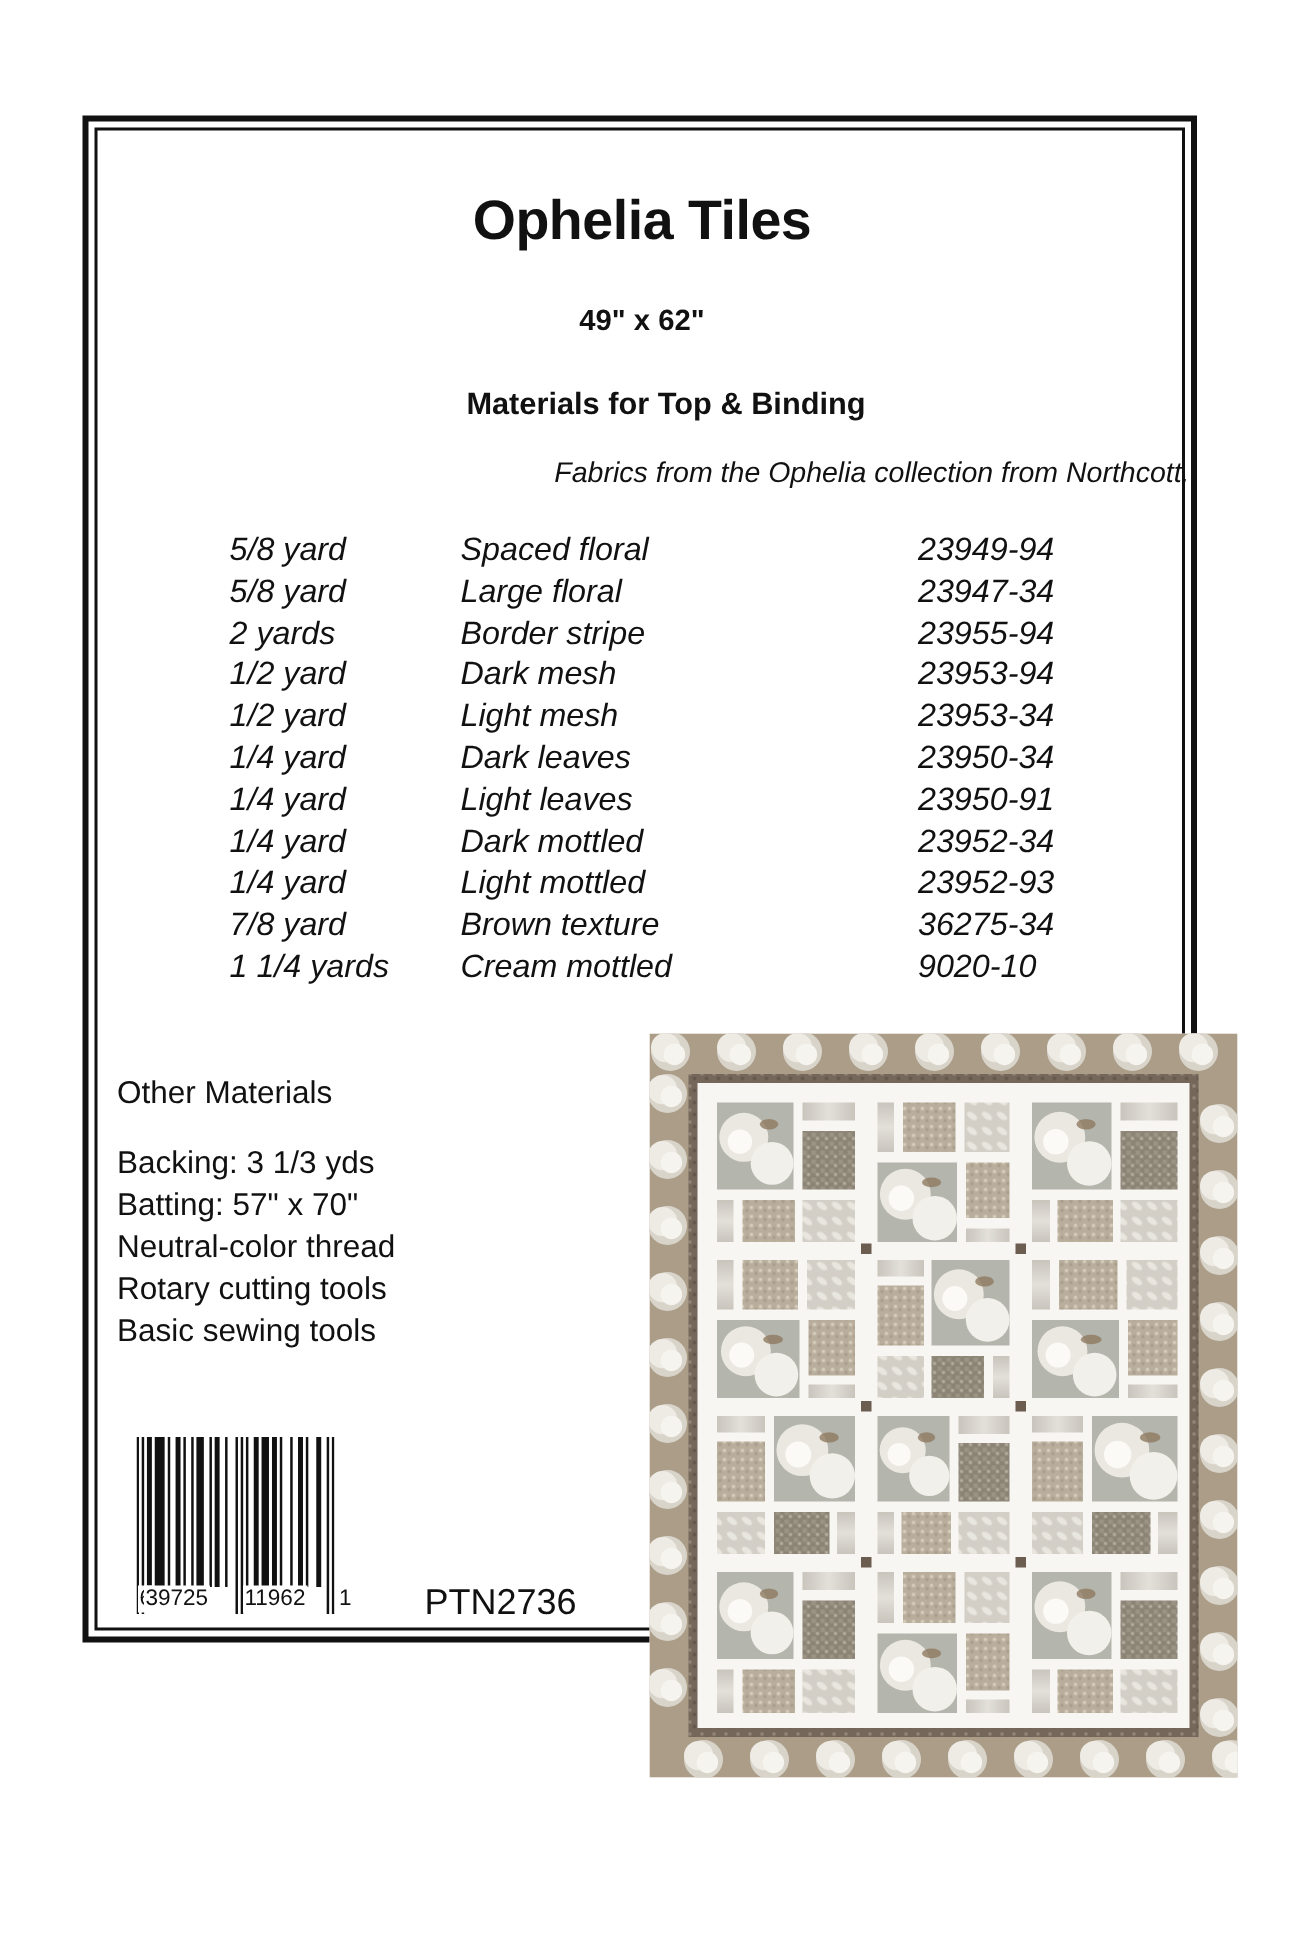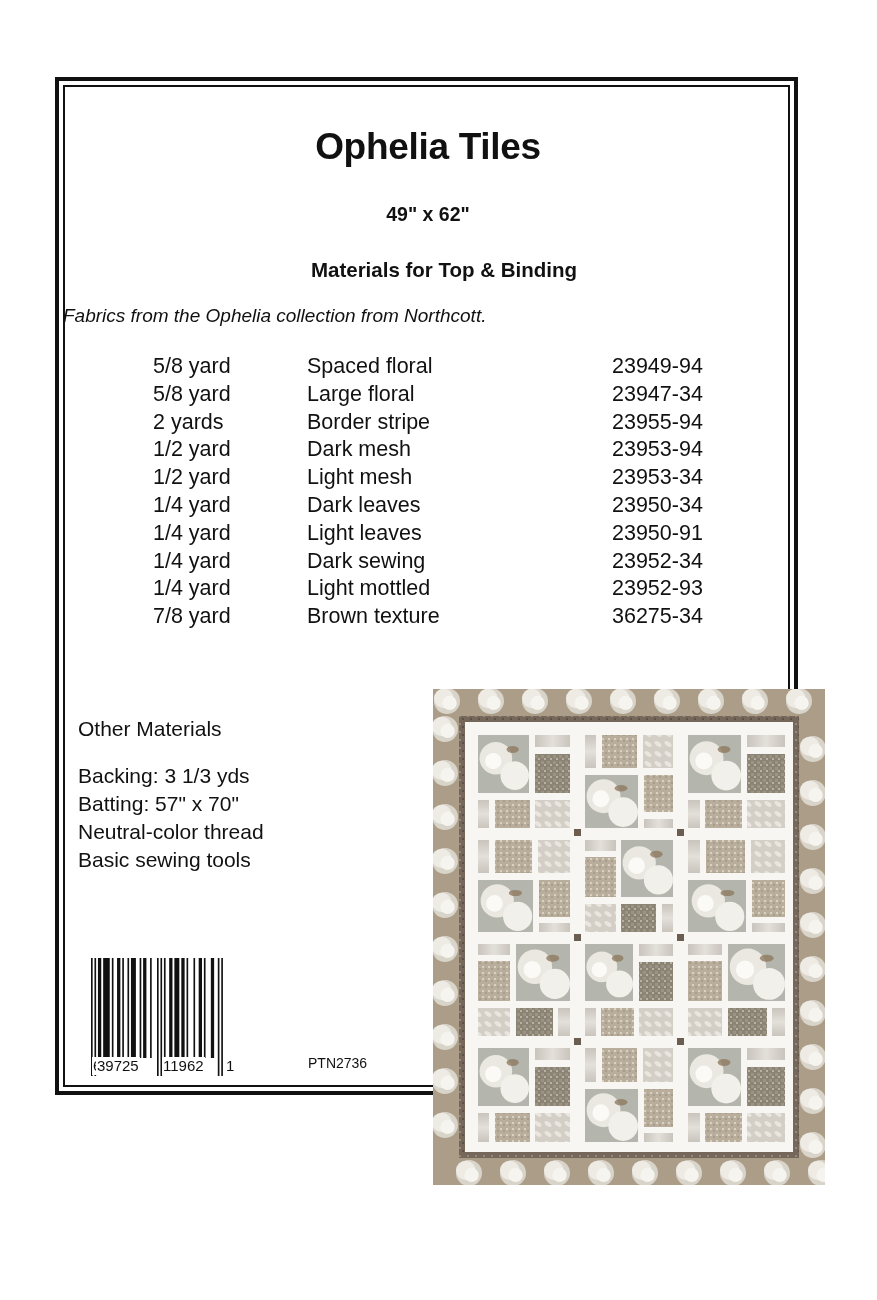--- a/index.html
+++ b/index.html
@@ -50,29 +50,30 @@
       top: 258px;
       text-align: center;
       font-weight: bold;
       font-size: 20.5px;
       padding-left: 32px;
     }
     .fabric-note {
       position: absolute;
       left: 63px; width: 730px;
       top: 305px;
-      text-align: left;
+      text-align: right;
       font-style: italic;
       font-size: 19px;
     }
 
     .materials {
       position: absolute;
       left: 153px; top: 353px;
       width: 600px;
+      font-style: italic;
     }
     .mat-row {
       position: relative;
       height: 27.8px;
       font-size: 21.5px;
       line-height: 27.8px;
       white-space: nowrap;
     }
     .mat-amount { position: absolute; left: 0; }
     .mat-name   { position: absolute; left: 154px; }
@@ -105,22 +106,21 @@
       position: absolute;
       top: 1057px;
       font-size: 15px;
       line-height: 18px;
       background: #fff;
       padding: 0 1px;
     }
     .pattern-code {
       position: absolute;
       left: 283px; top: 1055px;
-      font-size: 14px;
-      margin-left: 25px;
+      font-size: 24px;
     }
 
     
     .quilt {
       position: absolute;
       left: 433px; top: 689px;
       width: 392px; height: 496px;
       background: #f8f6f2;
       overflow: hidden;
     }
@@ -169,40 +169,46 @@
         <span class="mat-name">Dark leaves</span>
         <span class="mat-code">23950-34</span>
       </div>
       <div class="mat-row">
         <span class="mat-amount">1/4 yard</span>
         <span class="mat-name">Light leaves</span>
         <span class="mat-code">23950-91</span>
       </div>
       <div class="mat-row">
         <span class="mat-amount">1/4 yard</span>
-        <span class="mat-name">Dark sewing</span>
+        <span class="mat-name">Dark mottled</span>
         <span class="mat-code">23952-34</span>
       </div>
       <div class="mat-row">
         <span class="mat-amount">1/4 yard</span>
         <span class="mat-name">Light mottled</span>
         <span class="mat-code">23952-93</span>
       </div>
       <div class="mat-row">
         <span class="mat-amount">7/8 yard</span>
         <span class="mat-name">Brown texture</span>
         <span class="mat-code">36275-34</span>
+      </div>
+      <div class="mat-row">
+        <span class="mat-amount">1 1/4 yards</span>
+        <span class="mat-name">Cream mottled</span>
+        <span class="mat-code">9020-10</span>
       </div>
     </div>
 
   <div class="other-heading">Other Materials</div>
   <ul class="other-list" id="other-list">
       <li>Backing: 3 1/3 yds</li>
       <li>Batting: 57" x 70"</li>
       <li>Neutral-color thread</li>
+      <li>Rotary cutting tools</li>
       <li>Basic sewing tools</li>
     </ul>
 
   <svg class="barcode" id="barcode" viewBox="0 0 132 118" preserveAspectRatio="none">
       <rect x="0.00" y="0" width="1.65" height="118" fill="#111"></rect>
       <rect x="3.47" y="0" width="1.65" height="118" fill="#111"></rect>
       <rect x="6.95" y="0" width="3.30" height="100" fill="#111"></rect>
       <rect x="12.16" y="0" width="6.60" height="100" fill="#111"></rect>
       <rect x="20.84" y="0" width="1.65" height="100" fill="#111"></rect>
       <rect x="26.05" y="0" width="3.30" height="100" fill="#111"></rect>

